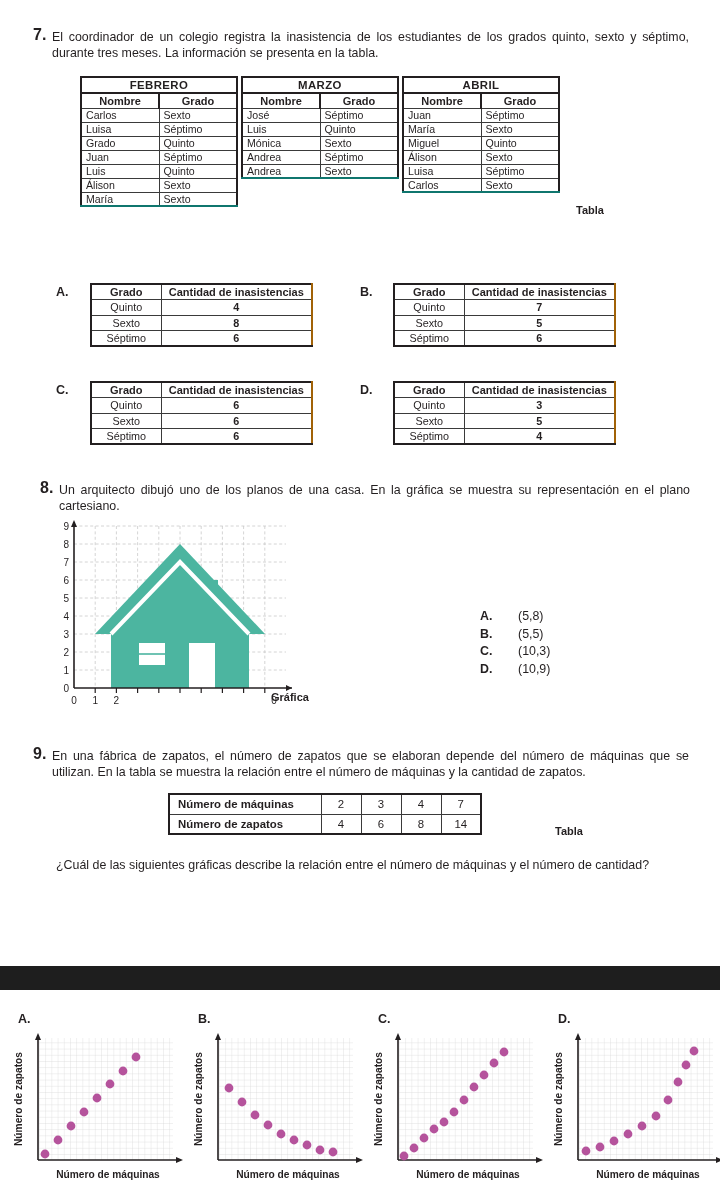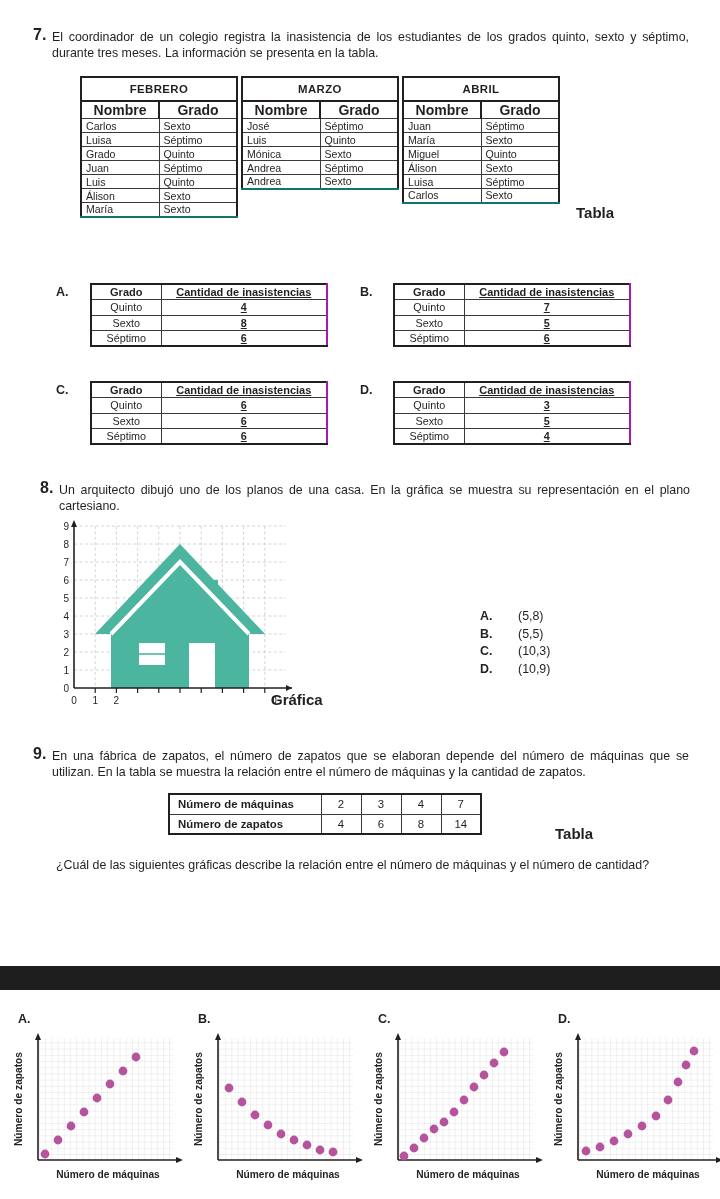--- a/index.html
+++ b/index.html
@@ -12,21 +12,21 @@
     overflow: hidden;
   }
   .page { position: relative; width: 720px; height: 1199px; }
 
   
   .qnum { font-weight: bold; }
   .qtext {
     font-size: 12.4px; line-height: 1.32;
     text-align: justify;
   }
-  .caption { font-weight: bold; font-size: 15px; text-align: center; }
+  .caption { font-weight: bold; font-size: 11px; text-align: center; }
 
   
   #q7 { position: absolute; left: 33px; top: 26px; width: 656px; }
   #q7 .body { padding-left: 19px; margin-top: -15.5px; }
 
   
   #months-wrap { position: absolute; left: 80px; top: 76px; }
   table.grid { border-collapse: collapse; }
   table.grid td, table.grid th {
     border: 1px solid #3a3a3a;
@@ -36,25 +36,25 @@
     font-weight: normal;
     white-space: nowrap;
   }
   table.grid th { font-weight: bold; text-align: center; }
   .months { border-collapse: collapse; }
   .months > tbody > tr > td {
     border: none; padding: 0; vertical-align: top;
   }
   .month-block { border-collapse: collapse; }
   .month-block th.month-name {
-    font-size: 11.4px; letter-spacing: .4px; height: 24px;
+    font-size: 11.4px; letter-spacing: .4px; height: 16px;
     border: 2px solid #231f20;
   }
   .month-block th.colhead {
-    font-size: 14px; height: 15px;
+    font-size: 11px; height: 15px;
     border-left: 2px solid #231f20; border-right: 2px solid #231f20;
     border-top: 1px solid #3a3a3a; border-bottom: 1px solid #3a3a3a;
   }
   .month-block th.colhead.first { border-right: 1px solid #3a3a3a; }
   .month-block td {
     font-size: 10.6px; height: 14.2px; padding: 0 5px;
     border: 1px solid #3a3a3a;
   }
   .month-block td.c1 { width: 78px; border-left: 2px solid #231f20; }
   .month-block td.c2 { width: 78px; border-right: 2px solid #231f20; }
@@ -66,21 +66,21 @@
 
   
   .opt-tbl { border-collapse: collapse; }
   .opt-tbl th, .opt-tbl td {
     border: 1px solid #3a3a3a; font-size: 10.8px;
     height: 15.5px; text-align: center;
   }
   .opt-tbl th { font-weight: bold; font-size: 11px; }
   .opt-tbl tr:first-child th { border-top: 2px solid #231f20; }
   .opt-tbl th:first-child, .opt-tbl td:first-child { border-left: 2px solid #231f20; width: 70px; }
-  .opt-tbl th:last-child, .opt-tbl td:last-child { border-right: 2px solid #a21caf; width: 166px; text-decoration: underline; }
+  .opt-tbl th:last-child, .opt-tbl td:last-child { border-right: 2px solid #a16207; width: 151px; }
   .opt-tbl tr:last-child td { border-bottom: 2px solid #231f20; }
   .opt-tbl td.val { font-weight: bold; }
   .opt-letter { position: absolute; font-weight: bold; font-size: 12.5px; }
 
   #optA { position: absolute; left: 90px; top: 283px; }
   #optB { position: absolute; left: 393px; top: 283px; }
   #optC { position: absolute; left: 90px; top: 381px; }
   #optD { position: absolute; left: 393px; top: 381px; }
   #optA-l { left: 56px; top: 285px; }
   #optB-l { left: 360px; top: 285px; }

